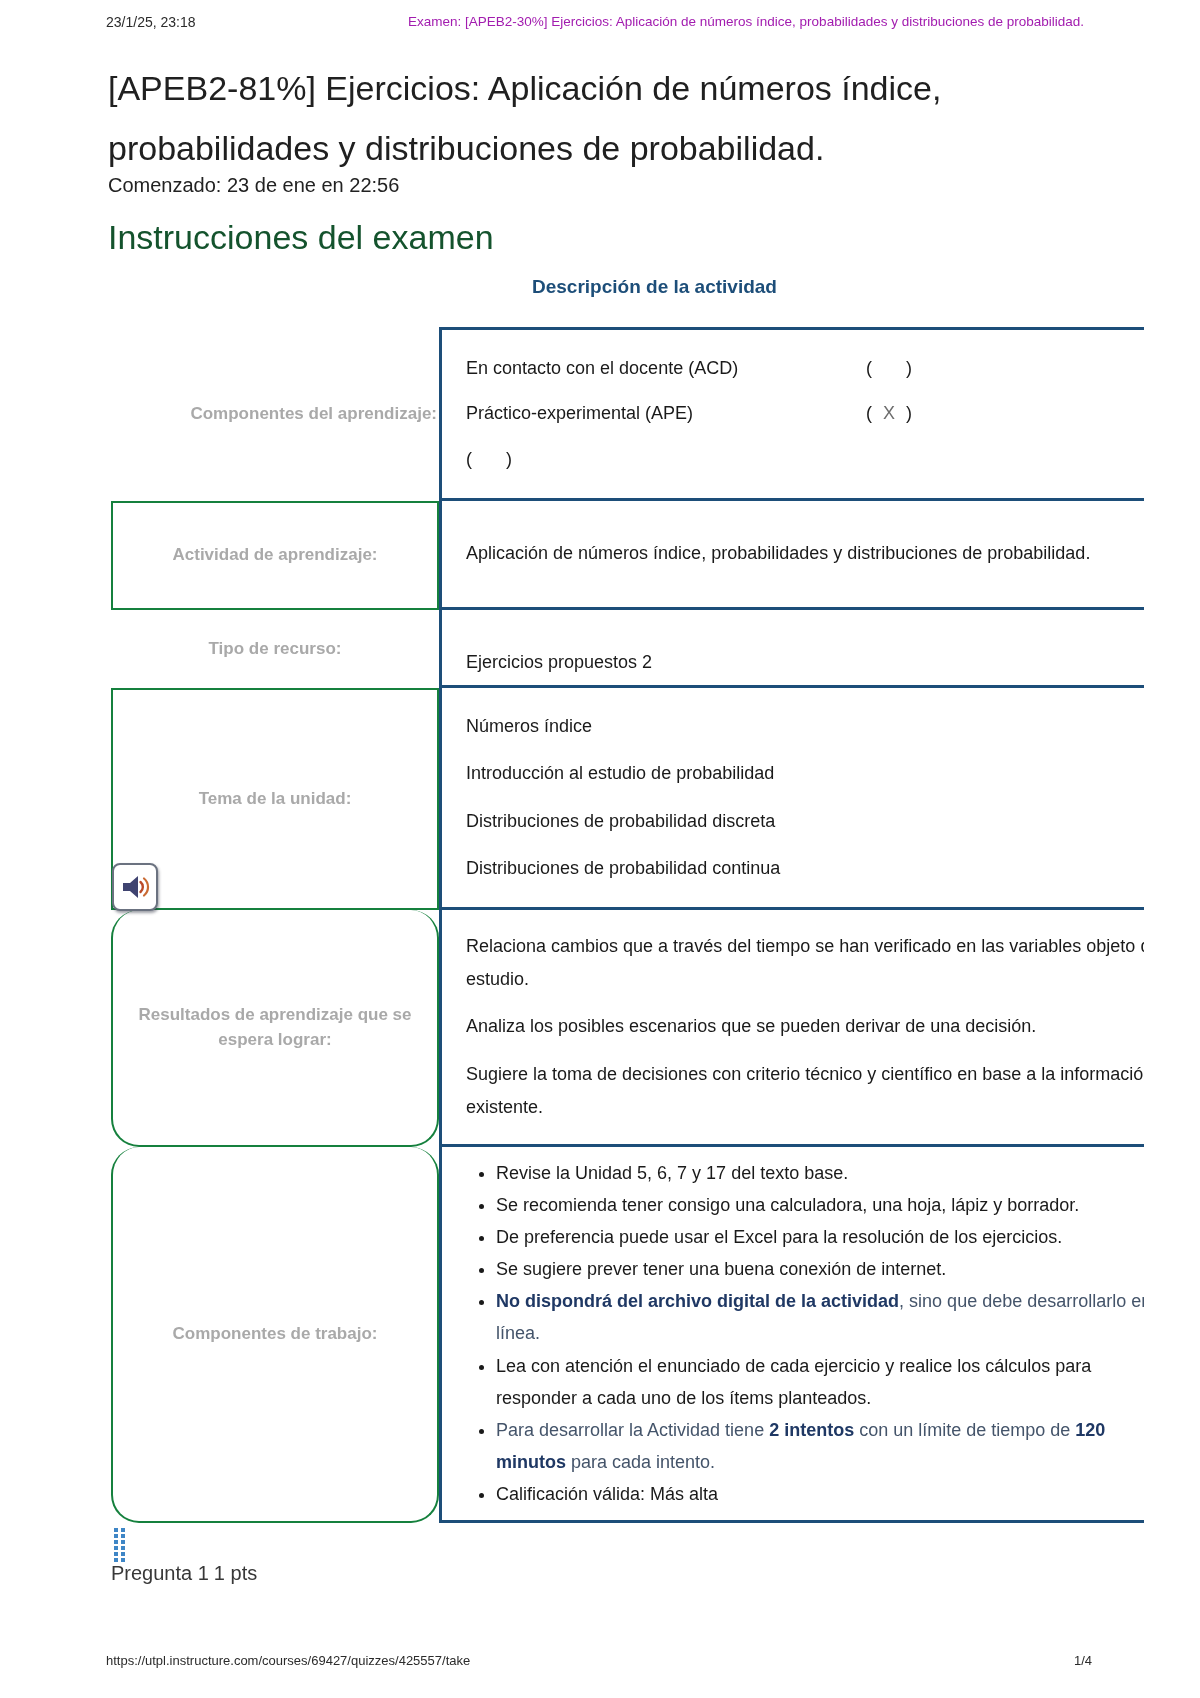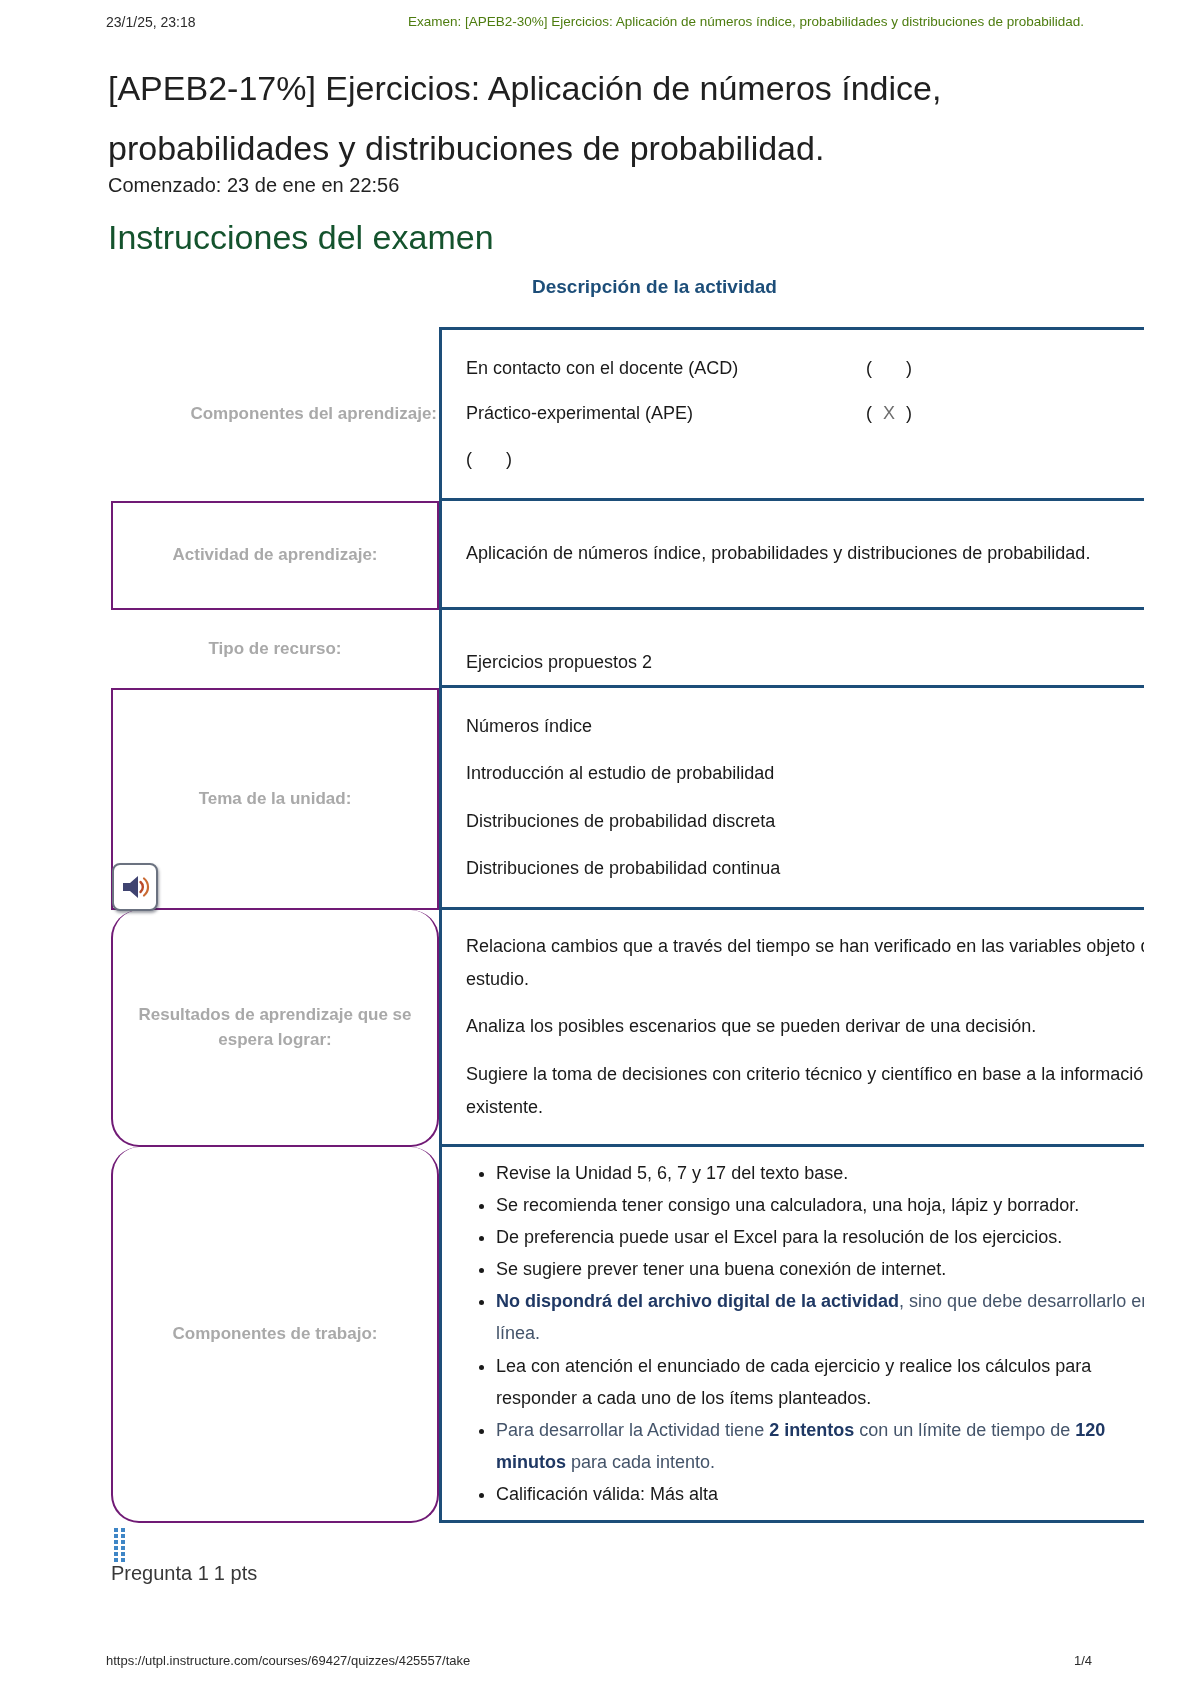--- a/index.html
+++ b/index.html
@@ -16,21 +16,21 @@
     overflow: hidden;
     margin: 0 auto;
   }
   
   .print-date {
     position: absolute; left: 50px; top: 14px;
     font-size: 14px; color: #2b2b2b; white-space: nowrap;
   }
   .print-title {
     position: absolute; left: 250px; top: 14px; width: 880px;
-    font-size: 13.5px; color: #4d7c0f; text-align: center;
+    font-size: 13.5px; color: #a21caf; text-align: center;
   }
   
   .doc-title {
     position: absolute; left: 52px; top: 58px; width: 1030px;
     font-size: 34px; font-weight: 400; line-height: 60px; color: #202020;
   }
   .started {
     position: absolute; left: 52px; top: 174px;
     font-size: 20px; color: #222;
   }
@@ -52,21 +52,21 @@
     width: 328px; flex: 0 0 328px;
     display: flex; align-items: center; justify-content: center;
     text-align: center;
     color: var(--label-gray, #a9a9a9);
     font-weight: 700; font-size: 17px; line-height: 1.45;
     padding: 0 14px;
   }
   .t-left span { max-width: 282px; display: inline-block; }
   .t-left.align-right { justify-content: flex-end; text-align: right; padding-right: 2px; }
   .t-left.align-right span { max-width: 310px; }
-  .t-left.boxed { border: 2px solid #701a75; }
+  .t-left.boxed { border: 2px solid #15803d; }
   .t-left.boxed.no-top { border-top: none; border-radius: 28px; }
   .t-right {
     flex: 1 1 auto;
     border: 3px solid var(--accent-navy, #1d4e79);
     border-top: none;
     display: flex; flex-direction: column; justify-content: center;
     padding: 8px 24px;
     font-size: 18px; color: #1a1a1a;
     background: #fff;
   }
@@ -118,21 +118,21 @@
   }
 </style>
 </head>
 <body>
 
 <div class="page">
 
   <div class="print-date">23/1/25, 23:18</div>
   <div class="print-title">Examen: [APEB2-30%] Ejercicios: Aplicación de números índice, probabilidades y distribuciones de probabilidad.</div>
 
-  <h1 class="doc-title">[APEB2-17%] Ejercicios: Aplicación de números índice, probabilidades y distribuciones de probabilidad.</h1>
+  <h1 class="doc-title">[APEB2-81%] Ejercicios: Aplicación de números índice, probabilidades y distribuciones de probabilidad.</h1>
   <div class="started">Comenzado: 23 de ene en 22:56</div>
   <h2 class="instructions-heading">Instrucciones del examen</h2>
 
   <div class="table-caption">Descripción de la actividad</div>
 
   <div class="activity-table">
       <div class="t-row first" style="height: 174px;">
         <div class="t-left align-right">
           <span>Componentes del aprendizaje:</span>
         </div>

